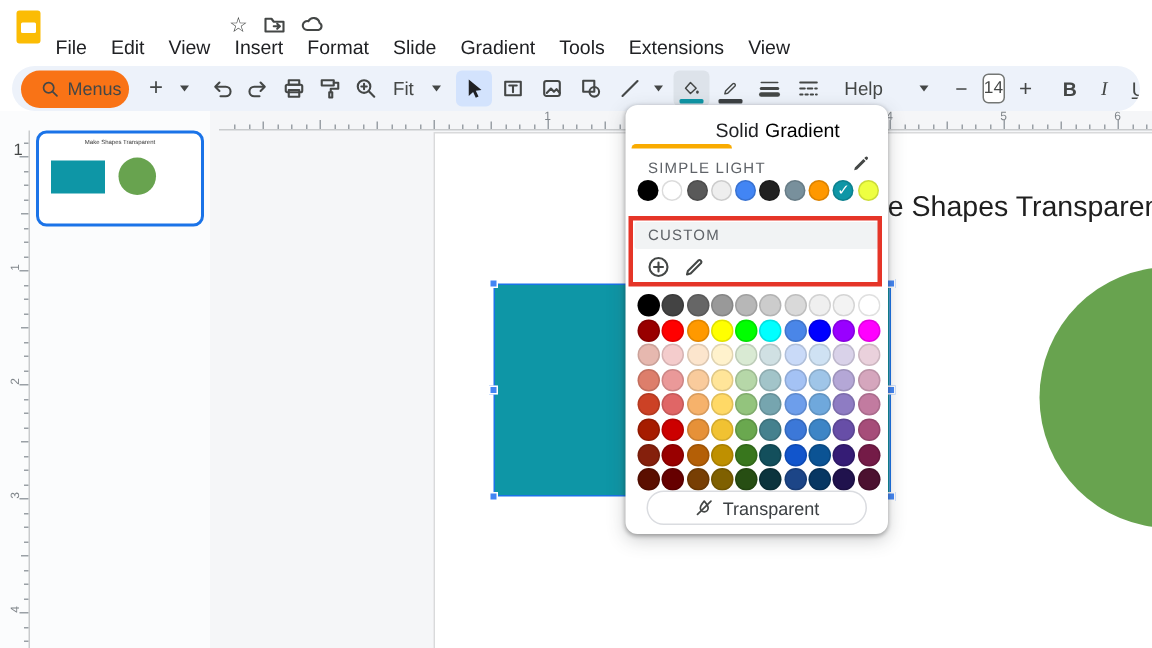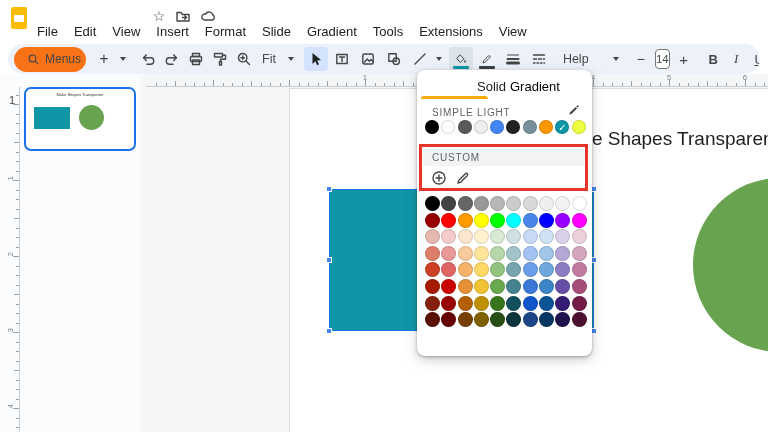--- a/index.html
+++ b/index.html
@@ -485,15 +485,22 @@
         <div class="sw15" style="background: rgb(102, 0, 0);"></div>
         <div class="sw15" style="background: rgb(120, 63, 4);"></div>
         <div class="sw15" style="background: rgb(127, 96, 0);"></div>
         <div class="sw15" style="background: rgb(39, 78, 19);"></div>
         <div class="sw15" style="background: rgb(12, 52, 61);"></div>
         <div class="sw15" style="background: rgb(28, 69, 135);"></div>
         <div class="sw15" style="background: rgb(7, 55, 99);"></div>
         <div class="sw15" style="background: rgb(32, 18, 77);"></div>
         <div class="sw15" style="background: rgb(76, 17, 48);"></div>
       </div>
+    <div id="transparent-btn">
+      <svg class="ico" viewBox="0 0 16 16" style="width:13px;height:13px">
+          <path d="M8 2.5 c1.8 2.3 3.2 3.7 3.2 5.6 a3.2 3.2 0 0 1 -6.4 0 c0-1.9 1.4-3.3 3.2-5.6 Z"></path>
+          <line x1="2.5" y1="13.5" x2="13.5" y2="2.5"></line>
+        </svg>
+      <span>Transparent</span>
+    </div>
   </div>
 
 </div>
 
 </body></html>

